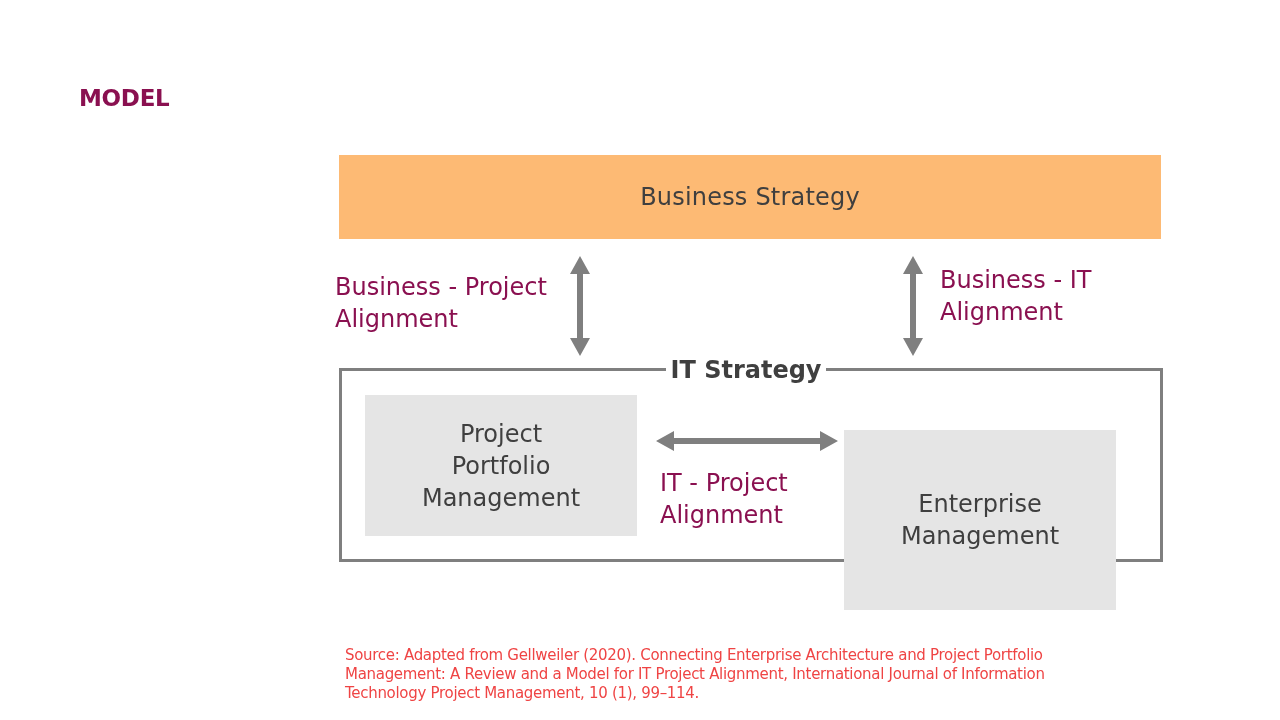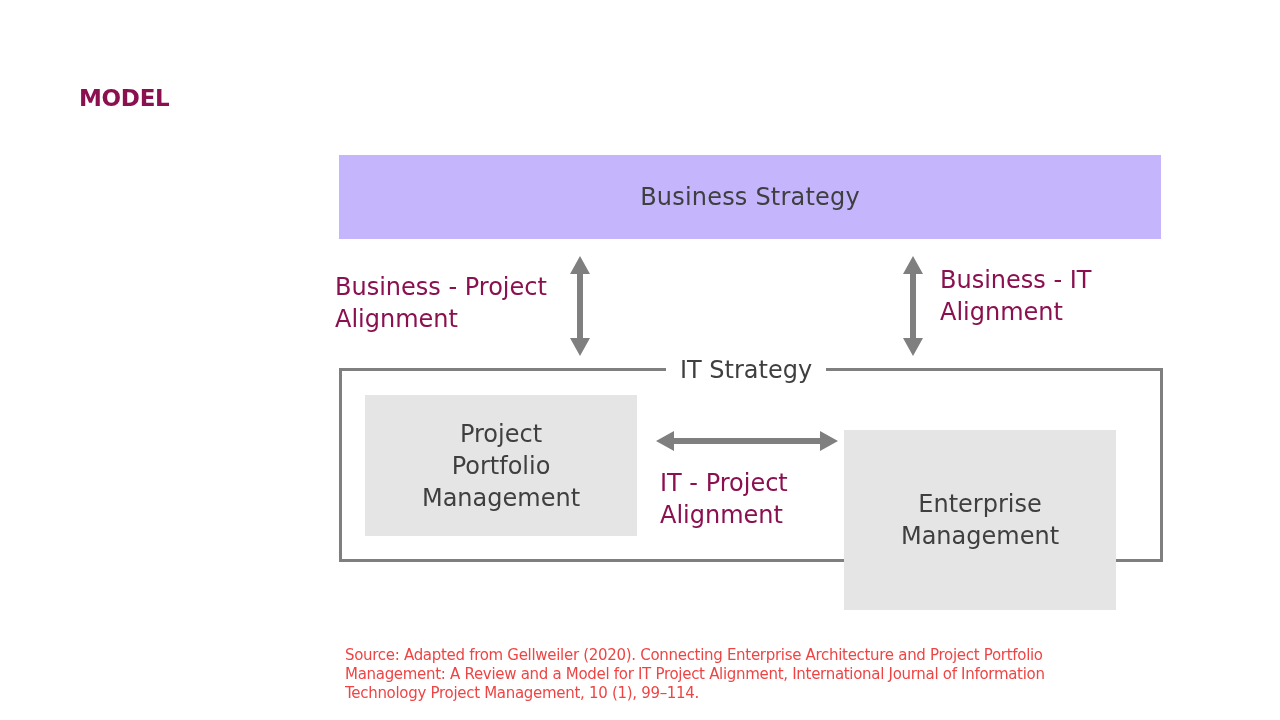--- a/index.html
+++ b/index.html
@@ -8,30 +8,30 @@
     font-family: "DejaVu Sans", "Liberation Sans", sans-serif;
   }
   .title {
     position:absolute; left:79px; top:82px; width:260px;
     color:#8a1050; font-weight:bold; font-size:23px; line-height:32px;
     letter-spacing:-0.3px;
   }
   .title span { display:block; }
   .biz-box {
     position:absolute; left:339px; top:155px; width:822px; height:84px;
-    background:#c4b5fd; display:flex; align-items:center; justify-content:center;
+    background:#fdba74; display:flex; align-items:center; justify-content:center;
     color:#3f3f3f; font-size:24px; letter-spacing:0.2px;
   }
   .it-frame {
     position:absolute; left:339px; top:368px; width:818px; height:188px;
     border:3px solid #7f7f7f; box-sizing:content-box;
   }
   .it-label {
     position:absolute; left:666px; top:354px; width:160px; height:32px;
-    background:#ffffff; color:#3f3f3f; font-size:24px; text-align:center; line-height:32px;
+    background:#ffffff; color:#3f3f3f; font-size:24px; text-align:center; line-height:32px;font-weight:bold;
   }
   .inner-box {
     position:absolute; background:#e5e5e5; color:#3f3f3f; font-size:24px; line-height:32px;
     display:flex; flex-direction:column; align-items:center; justify-content:center; text-align:center;
   }
   .ppm { left:365px; top:395px; width:272px; height:141px; }
   .eam { left:844px; top:395px; width:272px; height:180px;margin-top:35px; }
   .align-label {
     position:absolute; color:#8a1050; font-size:24px; line-height:32px; text-align:left;
   }

